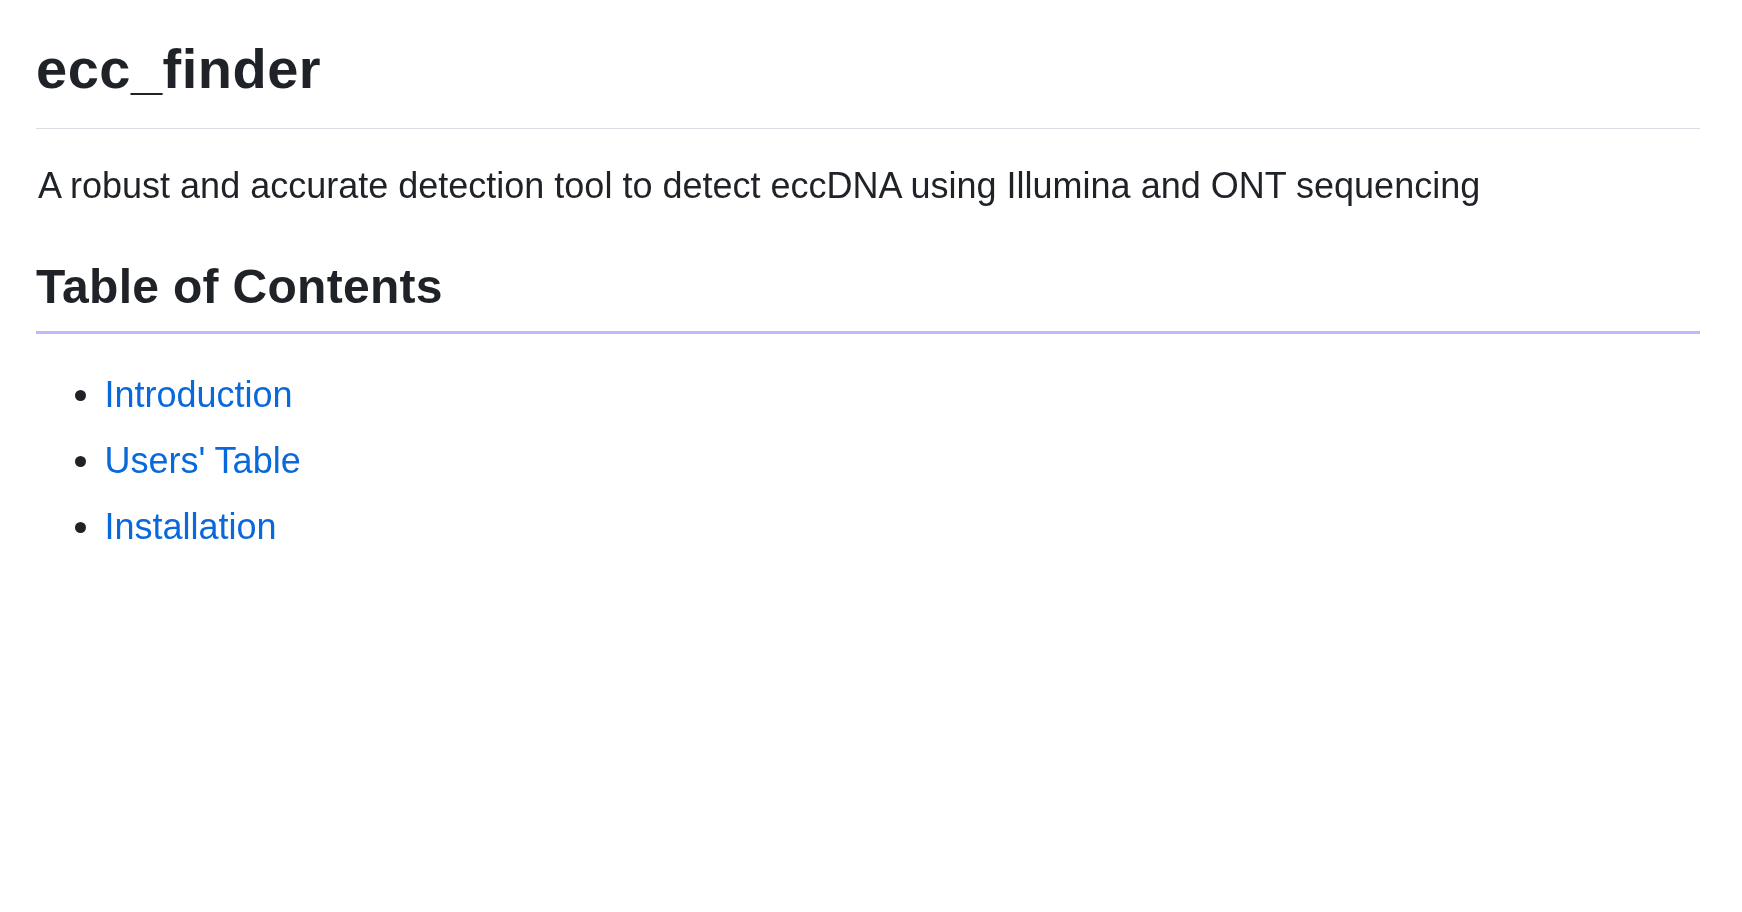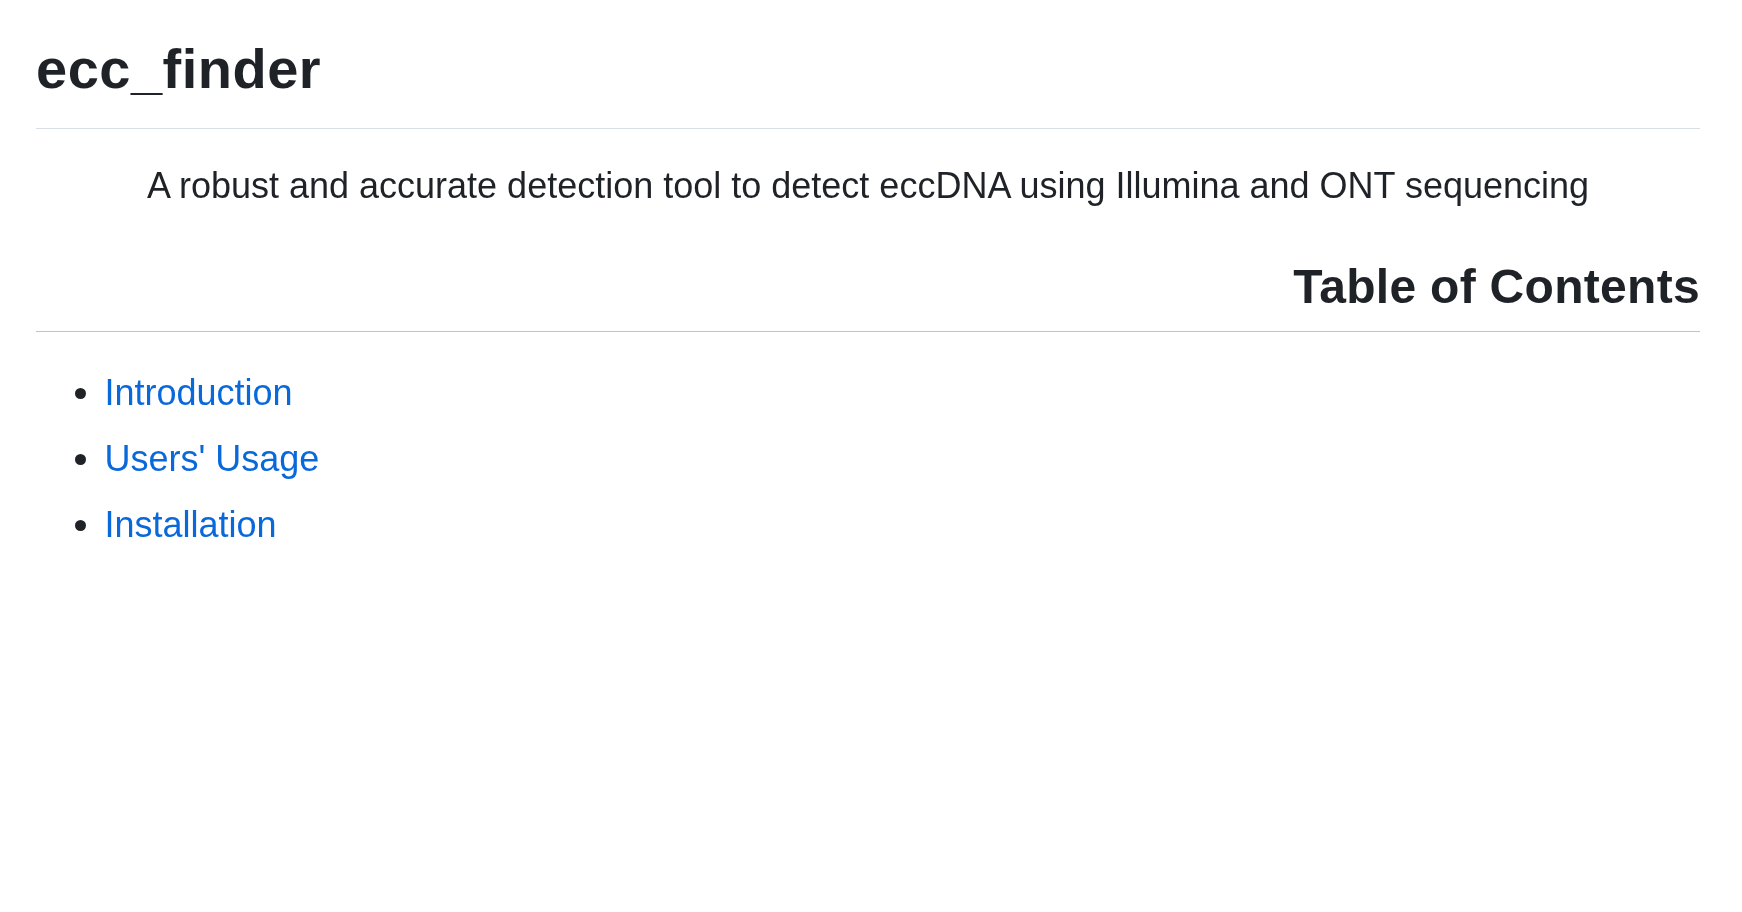--- a/index.html
+++ b/index.html
@@ -22,31 +22,29 @@
     padding-bottom: 26px;
     border-bottom: 1px solid #d8dee4;
     font-size: 56px;
     line-height: 1.18;
     font-weight: 700;
     letter-spacing: 0.5px;
   }
   .markdown-body p.description {
     margin: 2px;
     line-height: 54px;
-    text-align: center;
   }
   .markdown-body h2 {
     margin: 44px 0 34px 0;
     padding-bottom: 14px;
-    border-bottom: 1px solid #c4b5fd;
+    border-bottom: 3px solid #c4b5fd;
     font-size: 48px;
     line-height: 1.25;
     font-weight: 700;
     letter-spacing: 0.3px;
-    text-align: right;
   }
   ul.toc-list {
     margin: 0;
     padding-left: 1.9em;
   }
   ul.toc-list ul {
     margin: 0;
     padding-left: 1.9em;
   }
   ul.level-1 { list-style-type: disc; }
@@ -76,21 +74,21 @@
 
   <h2>Table of Contents</h2>
 
   <ul class="toc-list level-1">
 
     <li>
       <a class="toc-link">Introduction</a>
     </li>
 
     <li>
-      <a class="toc-link">Users' Usage</a>
+      <a class="toc-link">Users' Table</a>
 
     </li>
 
     <li>
       <a class="toc-link">Installation</a>
     </li>
 
   </ul>
 
 </div>

